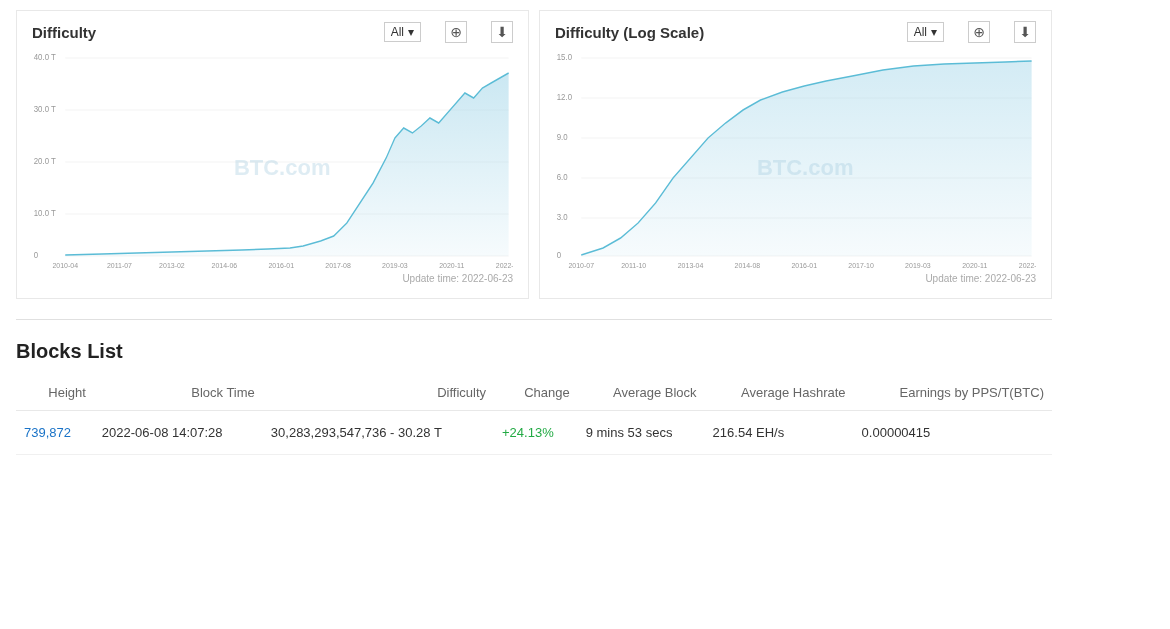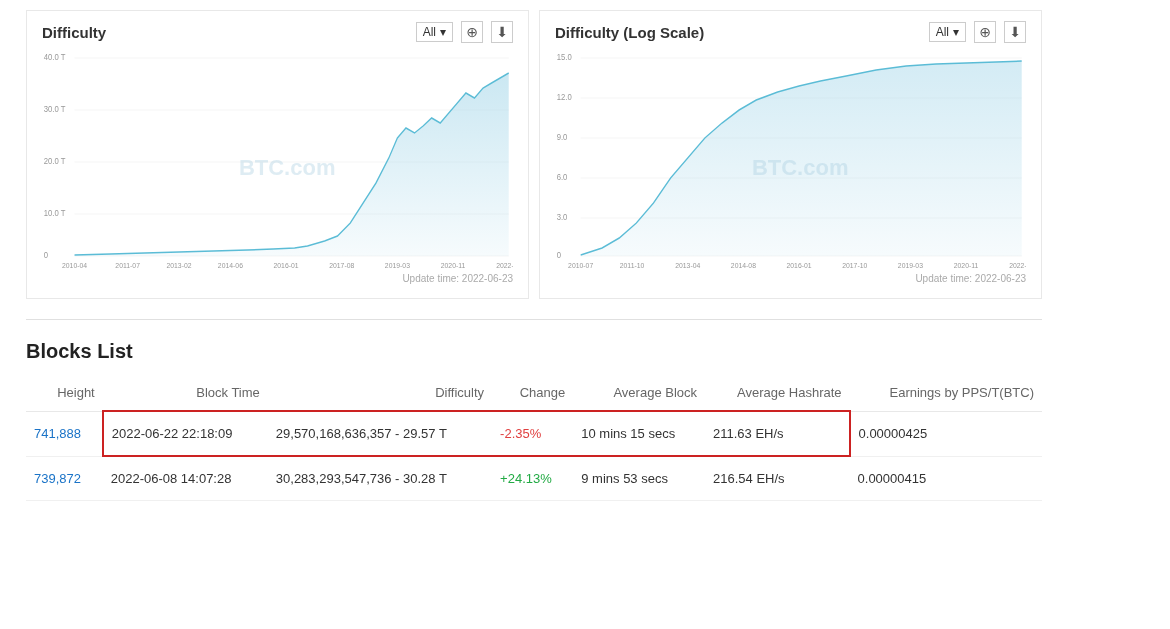--- a/index.html
+++ b/index.html
@@ -1,25 +1,25 @@
 <!DOCTYPE html>
 <html><head>
   <meta charset="utf-8">
   <style>
     * { margin: 0; padding: 0; box-sizing: border-box; }
     body { font-family: Arial, sans-serif; background: #fff; color: #333; font-size: 13px; }
     
-    .main-container { width: 1068px; padding: 10px 26px; }
+    .main-container { width: 1068px; padding: 10px 16px; }
     
     
     .charts-section { display: flex; gap: 10px; margin-bottom: 20px; }
     .chart-card { flex: 1; border: 1px solid #e8e8e8; padding: 10px 15px; position: relative; }
     .chart-header { display: flex; align-items: center; justify-content: space-between; margin-bottom: 5px; }
     .chart-title { font-size: 15px; font-weight: bold; color: #333; }
-    .chart-controls { display: flex; align-items: center; gap: 8px; }
+    .chart-controls { display: flex; align-items: center; gap: 24px; }
     .all-dropdown { border: 1px solid #ccc; padding: 2px 6px; font-size: 12px; cursor: pointer; display: flex; align-items: center; gap: 4px; background: #fff; }
     .chart-icon-btn { width: 22px; height: 22px; border: 1px solid #ccc; display: flex; align-items: center; justify-content: center; cursor: pointer; font-size: 14px; color: #555; }
     .chart-body { position: relative; height: 240px; }
     
     
     .chart-svg { width: 100%; height: 220px; }
     
     
     .watermark { position: absolute; top: 50%; left: 50%; transform: translate(-40%, -50%); font-size: 22px; color: rgba(160,200,220,0.35); font-weight: bold; pointer-events: none; white-space: nowrap; }
     
@@ -173,29 +173,20 @@
           <th>Block Time</th>
           <th>Difficulty</th>
           <th>Change</th>
           <th>Average Block</th>
           <th>Average Hashrate</th>
           <th>Earnings by PPS/T(BTC)</th>
         </tr>
       </thead>
       <tbody id="blocks-tbody">
 
-      <tr>
-            <td><a href="#" class="height-link">741,888</a></td>
-            <td style="border-top: 2px solid rgb(204, 34, 34); border-bottom: 2px solid rgb(204, 34, 34); border-left: 2px solid rgb(204, 34, 34);">2022-06-22 22:18:09</td>
-            <td style="border-top: 2px solid rgb(204, 34, 34); border-bottom: 2px solid rgb(204, 34, 34);">29,570,168,636,357 - 29.57 T</td>
-            <td class="change-negative" style="border-top: 2px solid rgb(204, 34, 34); border-bottom: 2px solid rgb(204, 34, 34);">-2.35%</td>
-            <td style="border-top: 2px solid rgb(204, 34, 34); border-bottom: 2px solid rgb(204, 34, 34);">10 mins 15 secs</td>
-            <td style="border-top: 2px solid rgb(204, 34, 34); border-bottom: 2px solid rgb(204, 34, 34); border-right: 2px solid rgb(204, 34, 34);">211.63 EH/s</td>
-            <td>0.00000425</td>
-          </tr>
           <tr>
       <td><a href="#" class="height-link">739,872</a></td>
       <td>2022-06-08 14:07:28</td>
       <td>30,283,293,547,736 - 30.28 T</td>
       <td class="change-positive">+24.13%</td>
       <td>9 mins 53 secs</td>
       <td>216.54 EH/s</td>
       <td>0.00000415</td>
     </tr>
         </tbody>

